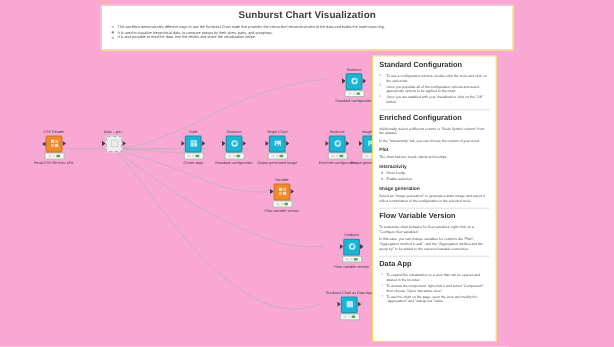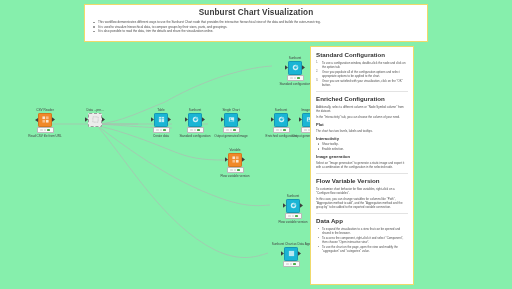--- a/index.html
+++ b/index.html
@@ -3,21 +3,21 @@
 <meta charset="utf-8">
 <style>
   html,body{margin:0;padding:0;}
   body{
     width:512px;height:289px;overflow:hidden;
     background:#ffffff;
     font-family:"Liberation Sans", sans-serif;
     color:#2b2b2b;
     position:relative;
   }
-  .canvas{position:absolute;inset:0;background:#86efac;}
+  .canvas{position:absolute;inset:0;background:#f9a8d4;}
 
   
   .header-note{
     position:absolute;left:84px;top:4px;width:344px;height:38px;
     border:1px solid #f0d96b;background:#ffffff;box-sizing:border-box;
     padding:3px 6px 0 6px;
   }
   .header-title{
     text-align:center;font-size:8.2px;font-weight:bold;color:#3a3a3a;
     letter-spacing:.1px;line-height:10px;margin-bottom:2px;

